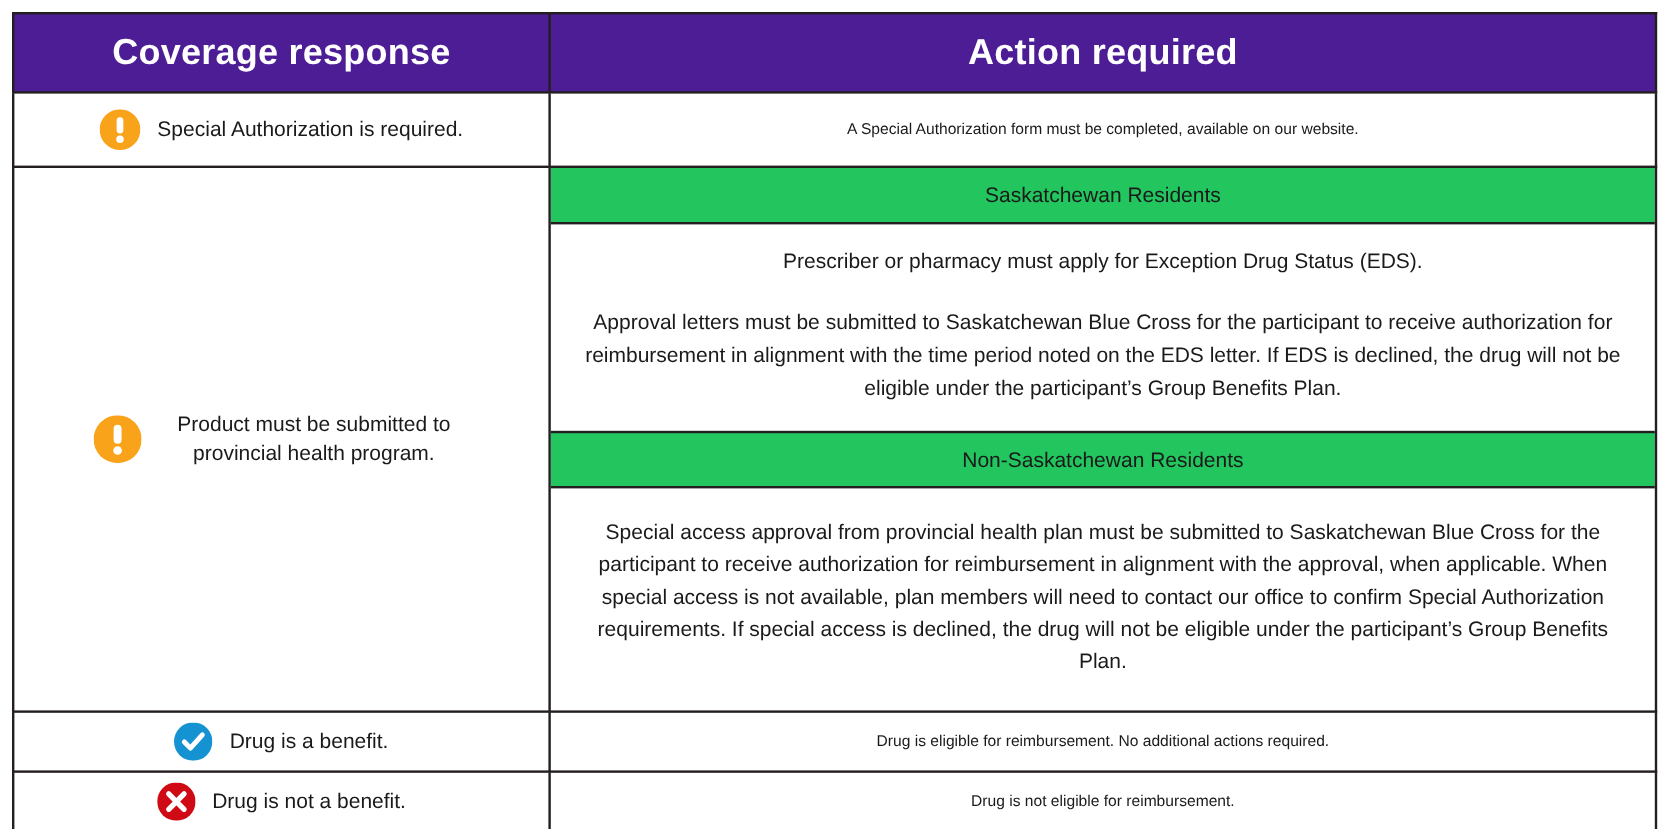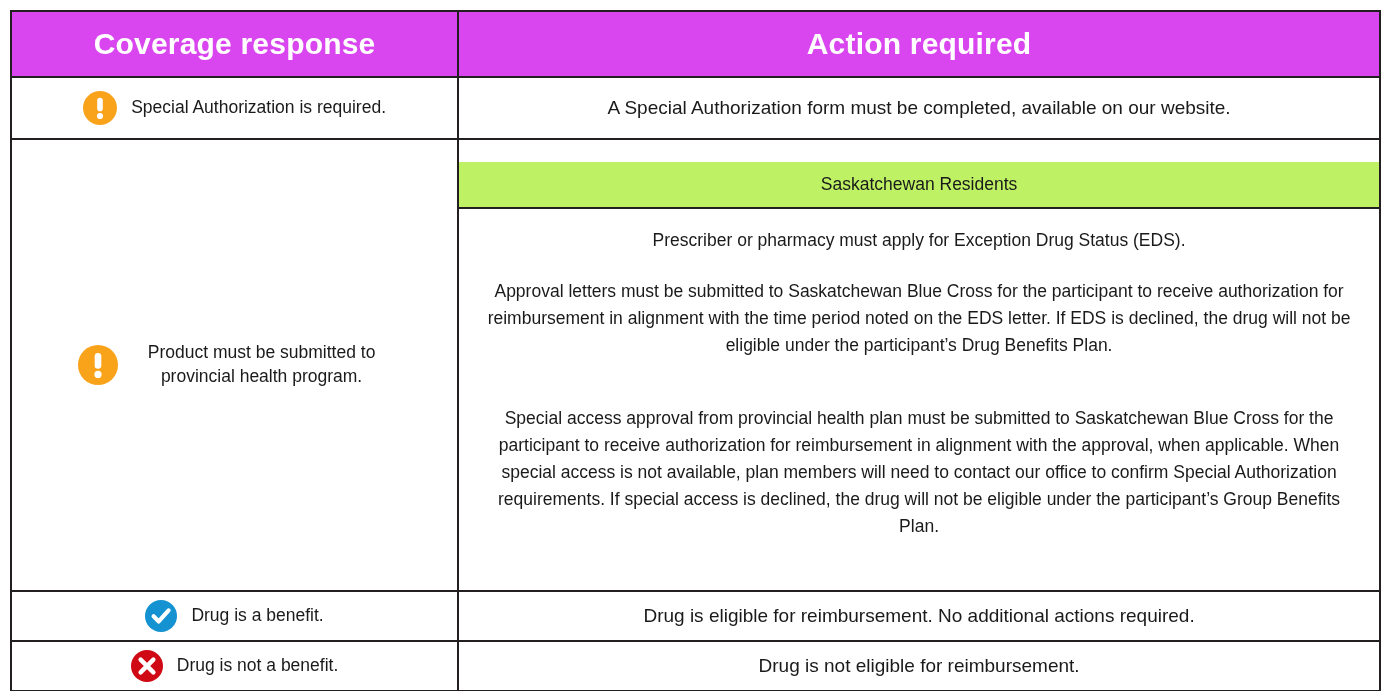--- a/index.html
+++ b/index.html
@@ -36,35 +36,35 @@
   }
   .cov-table td, .cov-table th {
     border: 2px solid #231f20;
     box-sizing: border-box;
     padding: 0;
     vertical-align: middle;
   }
 
   
   thead th {
-    background: #d946ef;
+    background: #4c1d95;
     color: #ffffff;
     font-size: 30px;
     font-weight: bold;
     letter-spacing: 0.2px;
     height: 66px;
     text-align: center;
   }
   .col-left  { width: 421px; }
   .col-right { width: 868px; }
 
   
   .cell-pad {
     padding: 6px 12px;
-    font-size: 19px;
+    font-size: 13px;
     line-height: 1.5;
     text-align: center;
   }
 
   
   .icon-row {
     display: flex;
     align-items: center;
     justify-content: center;
     gap: 14px;
@@ -93,21 +93,21 @@
   .sub {
     width: 100%;
     border-collapse: collapse;
     table-layout: fixed;
   }
   .sub td {
     border: 0;
     padding: 0;
   }
   .sub .sub-head {
-    background: #bef264;
+    background: #22c55e;
     text-align: center;
     font-size: 17.5px;
     line-height: 1.4;
     padding: 10px 8px;
     border-bottom: 2px solid #231f20;
     border-top: 2px solid #231f20;
   }
   .sub .sub-head.first { border-top: 0; }
   .sub .sub-body {
     padding: 14px 26px 18px 26px;
@@ -185,22 +185,25 @@
         </td>
         <td class="nested-cell">
           <table class="sub">
             <tbody>
               <tr>
                 <td class="sub-head first">Saskatchewan Residents</td>
               </tr>
               <tr>
                 <td class="sub-body r-sask-body">
                   <p>Prescriber or pharmacy must apply for Exception Drug Status (EDS).</p>
-                  <p>Approval letters must be submitted to Saskatchewan Blue Cross for the participant to receive authorization for reimbursement in alignment with the time period noted on the EDS letter. If EDS is declined, the drug will not be eligible under the participant’s Drug Benefits Plan.</p>
+                  <p>Approval letters must be submitted to Saskatchewan Blue Cross for the participant to receive authorization for reimbursement in alignment with the time period noted on the EDS letter. If EDS is declined, the drug will not be eligible under the participant’s Group Benefits Plan.</p>
                 </td>
+              </tr>
+              <tr>
+                <td class="sub-head">Non-Saskatchewan Residents</td>
               </tr>
               <tr>
                 <td class="sub-body r-nonsask-body">
                   <p>Special access approval from provincial health plan must be submitted to Saskatchewan Blue Cross for the participant to receive authorization for reimbursement in alignment with the approval, when applicable. When special access is not available, plan members will need to contact our office to confirm Special Authorization requirements. If special access is declined, the drug will not be eligible under the participant’s Group Benefits Plan.</p>
                 </td>
               </tr>
             </tbody>
           </table>
         </td>
       </tr>

